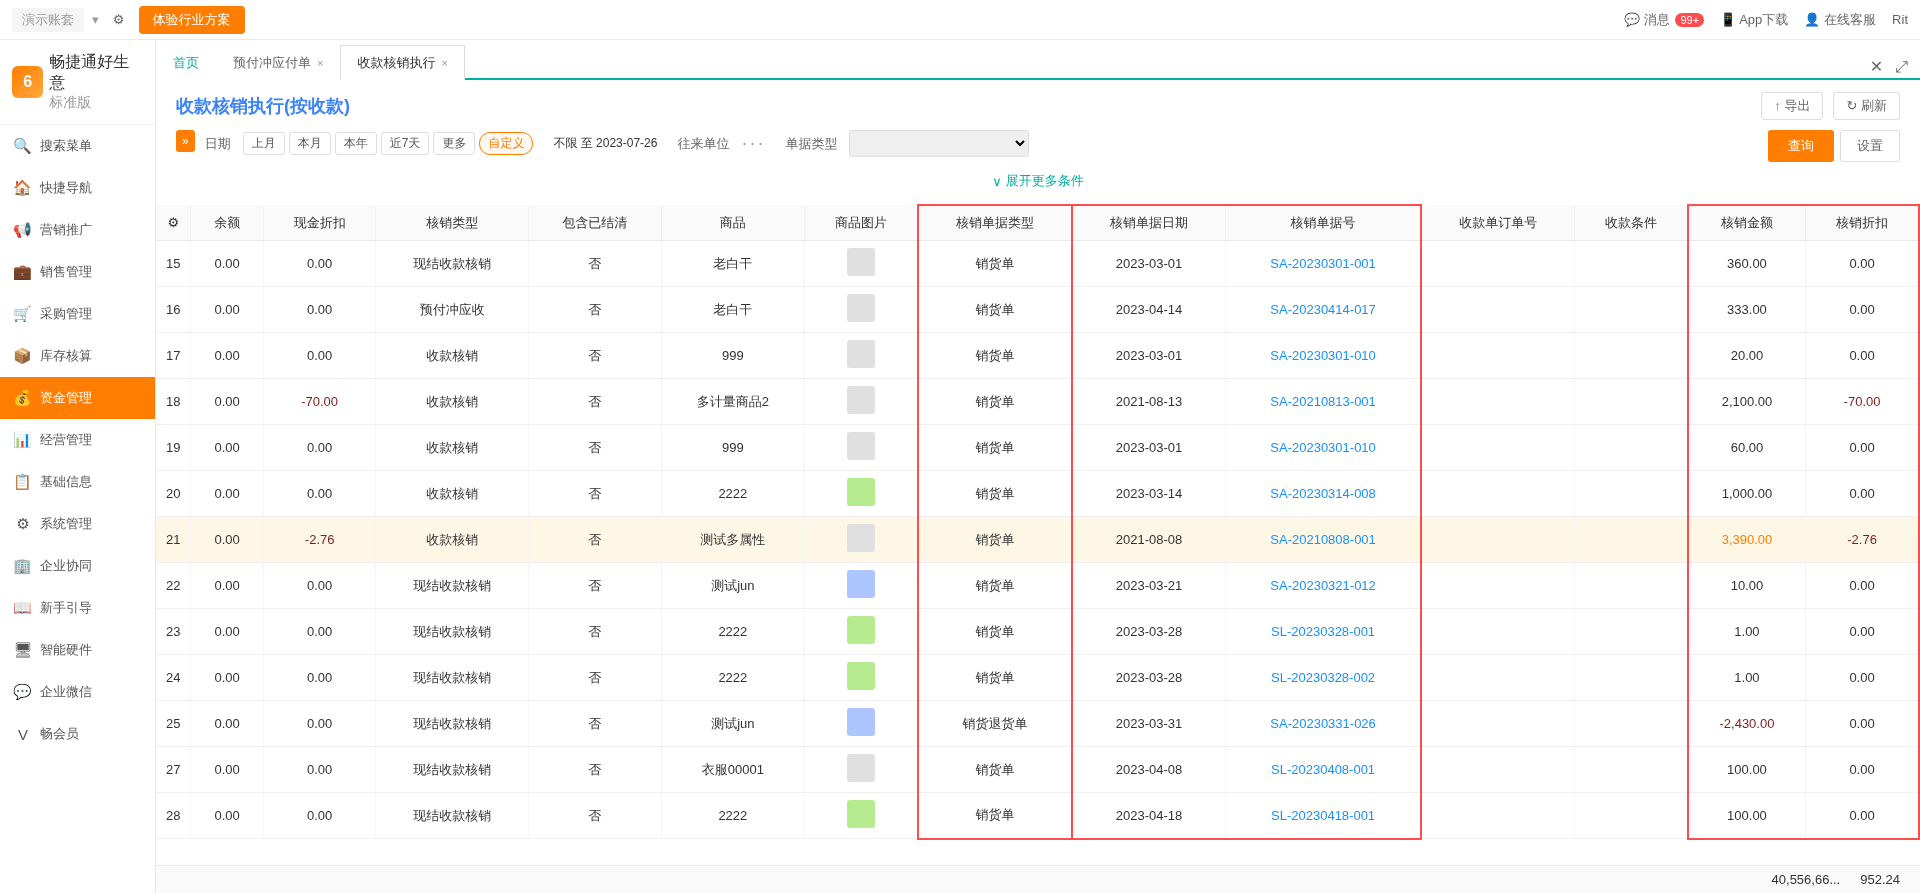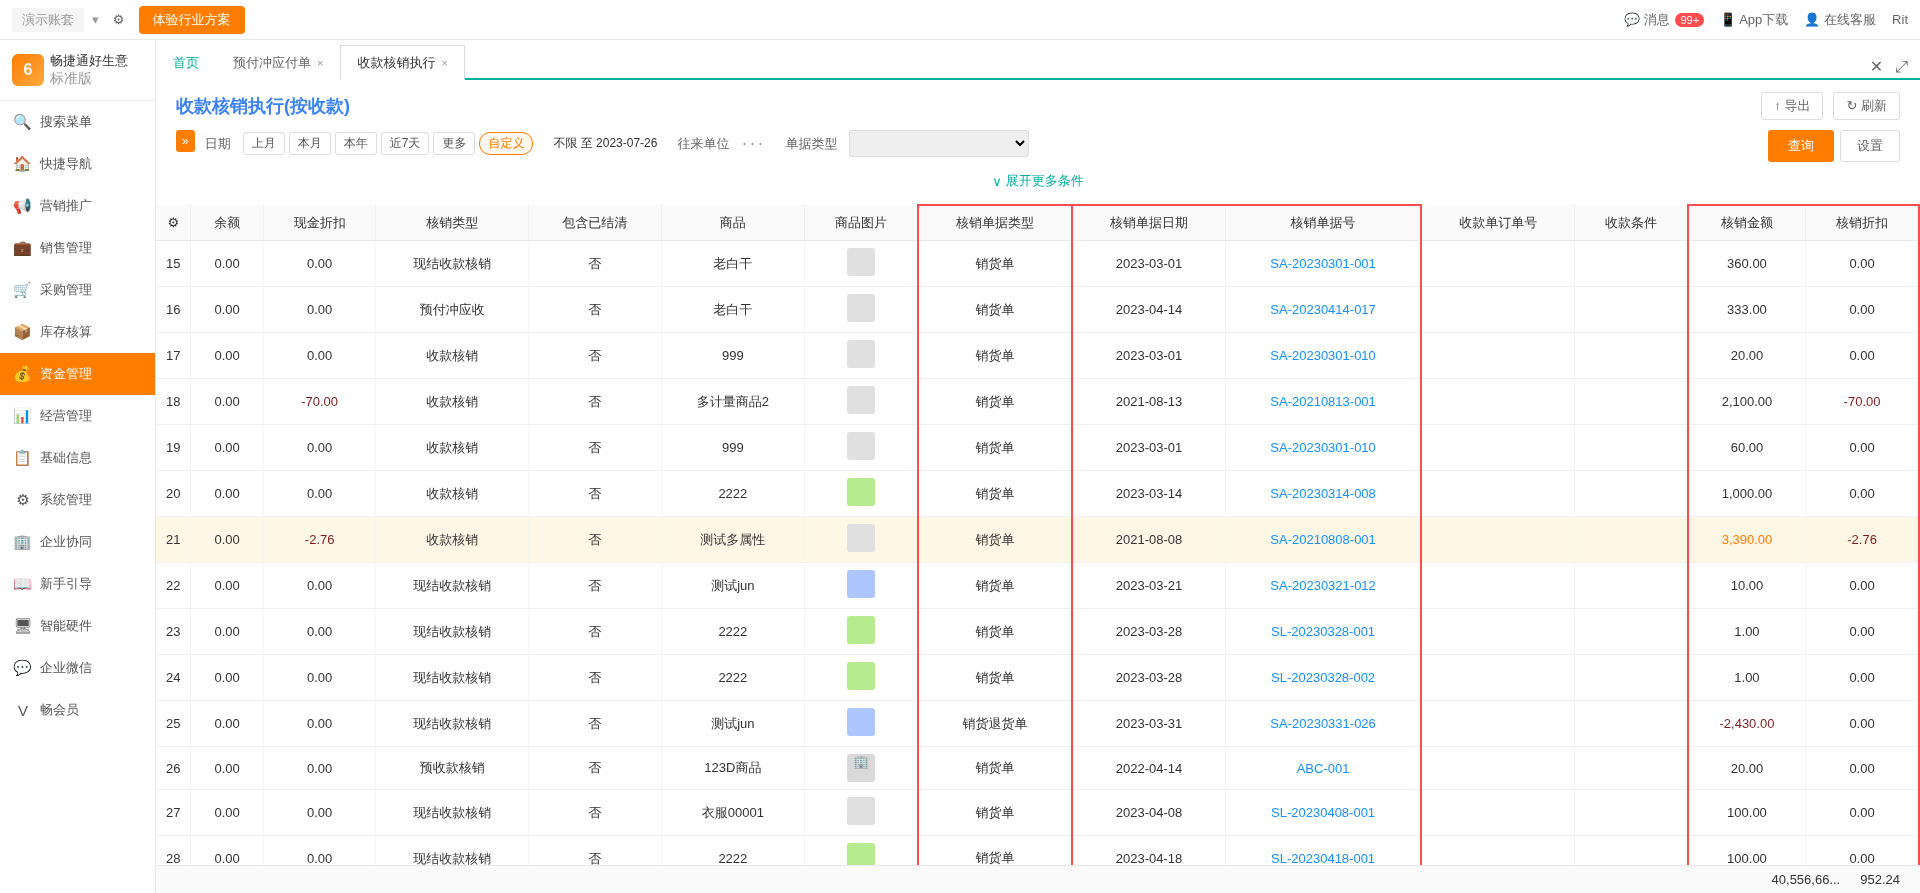--- a/index.html
+++ b/index.html
@@ -21,21 +21,21 @@
     .top-bar-gear { width: 24px; height: 24px; display: flex; align-items: center; justify-content: center; cursor: pointer; color: #666; }
     .btn-industry { background: #ff7d00; color: #fff; border: none; padding: 5px 14px; border-radius: 4px; font-size: 13px; cursor: pointer; }
     .top-bar-right { display: flex; align-items: center; gap: 16px; color: #666; font-size: 13px; }
     .badge-99 { background: #ff4d4f; color: #fff; border-radius: 10px; padding: 1px 5px; font-size: 11px; margin-left: 2px; }
 
     
     .layout { display: flex; height: calc(893px - 40px); }
     .sidebar { width: 156px; background: #fff; border-right: 1px solid #e8e8e8; display: flex; flex-direction: column; overflow-y: auto; }
     .sidebar-logo { padding: 12px; display: flex; align-items: center; gap: 6px; border-bottom: 1px solid #f0f0f0; }
     .sidebar-logo-icon { width: 32px; height: 32px; background: linear-gradient(135deg, #ff7d00, #ffa940); border-radius: 6px; display: flex; align-items: center; justify-content: center; color: #fff; font-size: 16px; font-weight: bold; }
-    .sidebar-logo-text { font-size: 13px; color: #333; }
+    .sidebar-logo-text { font-size: 16px; color: #333; }
     .sidebar-logo-tag { font-size: 14px; color: #999; }
     .sidebar-item { display: flex; align-items: center; gap: 8px; padding: 12px 14px; cursor: pointer; color: #555; transition: background 0.2s; }
     .sidebar-item.active { background: #ff7d00; color: #fff; border-radius: 0; }
     .sidebar-item .icon { width: 18px; height: 18px; display: flex; align-items: center; justify-content: center; font-size: 15px; }
     .sidebar-item .label { font-size: 13px; }
 
     
     .main { flex: 1; display: flex; flex-direction: column; overflow: hidden; }
 
     
@@ -472,36 +472,20 @@
       <td><span style="display:inline-block;width:28px;height:28px;background:#adc6ff;border-radius:3px;"></span></td>
       <td class="td-rbox1">销货退货单</td>
       <td class="td-rbox2-l">2023-03-31</td>
       <td class="td-rbox2-r"><a class="link-blue">SA-20230331-026</a></td>
       <td></td>
       <td></td>
       <td class="td-rbox3-l text-red">-2,430.00</td>
       <td class="td-rbox3-r ">0.00</td>
     </tr>
               <tr>
-      <td>26</td>
-      <td>0.00</td>
-      <td class="">0.00</td>
-      <td>预收款核销</td>
-      <td>否</td>
-      <td>123D商品</td>
-      <td><span style="display:inline-block;width:28px;height:28px;background:#d9d9d9;border-radius:3px;">🏢</span></td>
-      <td class="td-rbox1">销货单</td>
-      <td class="td-rbox2-l">2022-04-14</td>
-      <td class="td-rbox2-r"><a class="link-blue">ABC-001</a></td>
-      <td></td>
-      <td></td>
-      <td class="td-rbox3-l ">20.00</td>
-      <td class="td-rbox3-r ">0.00</td>
-    </tr>
-              <tr>
       <td>27</td>
       <td>0.00</td>
       <td class="">0.00</td>
       <td>现结收款核销</td>
       <td>否</td>
       <td>衣服00001</td>
       <td><span style="display:inline-block;width:28px;height:28px;background:#e0e0e0;border-radius:3px;"></span></td>
       <td class="td-rbox1">销货单</td>
       <td class="td-rbox2-l">2023-04-08</td>
       <td class="td-rbox2-r"><a class="link-blue">SL-20230408-001</a></td>

